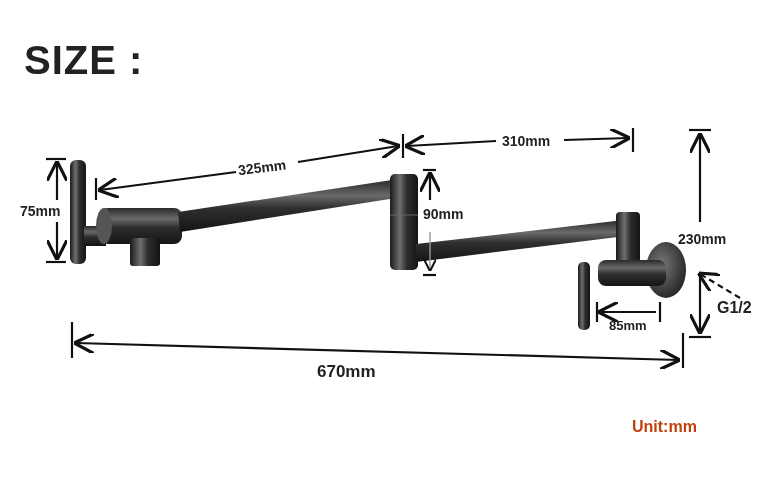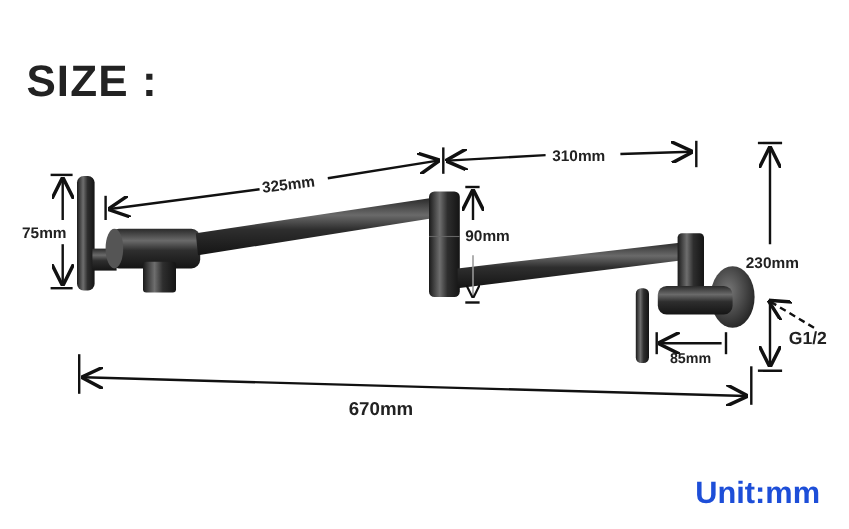--- a/index.html
+++ b/index.html
@@ -1,18 +1,18 @@
 <!DOCTYPE html>
 <html><head>
   <meta charset="utf-8">
   <style>
     html, body { margin: 0; padding: 0; background: #ffffff; }
     body { width: 772px; height: 481px; position: relative; overflow: hidden; font-family: "Liberation Sans", sans-serif; }
-    .title { position: absolute; left: 24px; top: 52px; font-size: 40px; font-weight: bold; color: #222222; letter-spacing: 1px; }
-    .unit { position: absolute; left: 632px; top: 432px; font-size: 28px; font-weight: bold; color: #1d4ed8; }
+    .title { position: absolute; left: 24px; top: 38px; font-size: 40px; font-weight: bold; color: #222222; letter-spacing: 1px; }
+    .unit { position: absolute; left: 632px; top: 418px; font-size: 16px; font-weight: bold; color: #c2410c; }
     svg { position: absolute; left: 0; top: 0; }
     .dimtxt { font-family: "Liberation Sans", sans-serif; font-weight: bold; fill: #222222; }
   </style>
 </head>
 <body>
 
 <div class="title">SIZE :</div>
 
 <svg width="772" height="481" viewBox="0 0 772 481">
   <defs>

